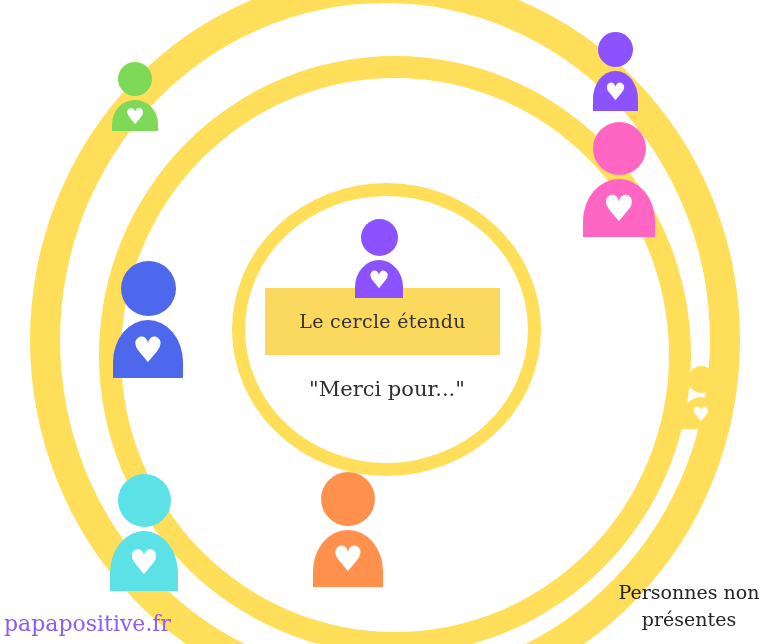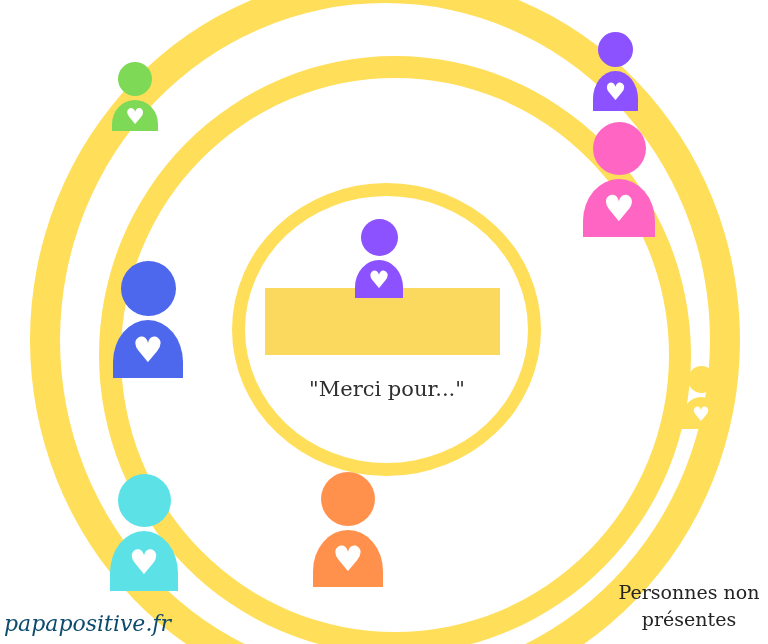--- a/index.html
+++ b/index.html
@@ -115,23 +115,22 @@
     width: 310px;
     text-align: center;
     font-size: 21px;
     color: #2e2e2e;
     z-index: 5;
   }
   .watermark {
     position: absolute;
     left: 4px; top: 611px;
     font-size: 22px;
-    color: #0c4a6e;
+    color: #8b5cf6;
     z-index: 5;
-    font-style: italic;
   }
   .legend {
     position: absolute;
     left: 600px; top: 579px;
     width: 178px;
     text-align: center;
     z-index: 5;
   }
   .legend .line {
     font-size: 19px;
@@ -196,20 +195,21 @@
 </div>
 
 <div class="person p-yellow" style="--c: #FFDE59;">
   <div class="head"></div>
   <div class="pbody">
     <span class="heart">♥</span>
   </div>
 </div>
 
 <div class="title-box">
+  <span class="line">Le cercle étendu</span>
 </div>
 
 <div class="subtitle">"Merci pour..."</div>
 
 <div class="watermark">papapositive.fr</div>
 
 <div class="legend">
   <div class="line">Personnes non</div>
   <div class="line">présentes</div>
 </div>

